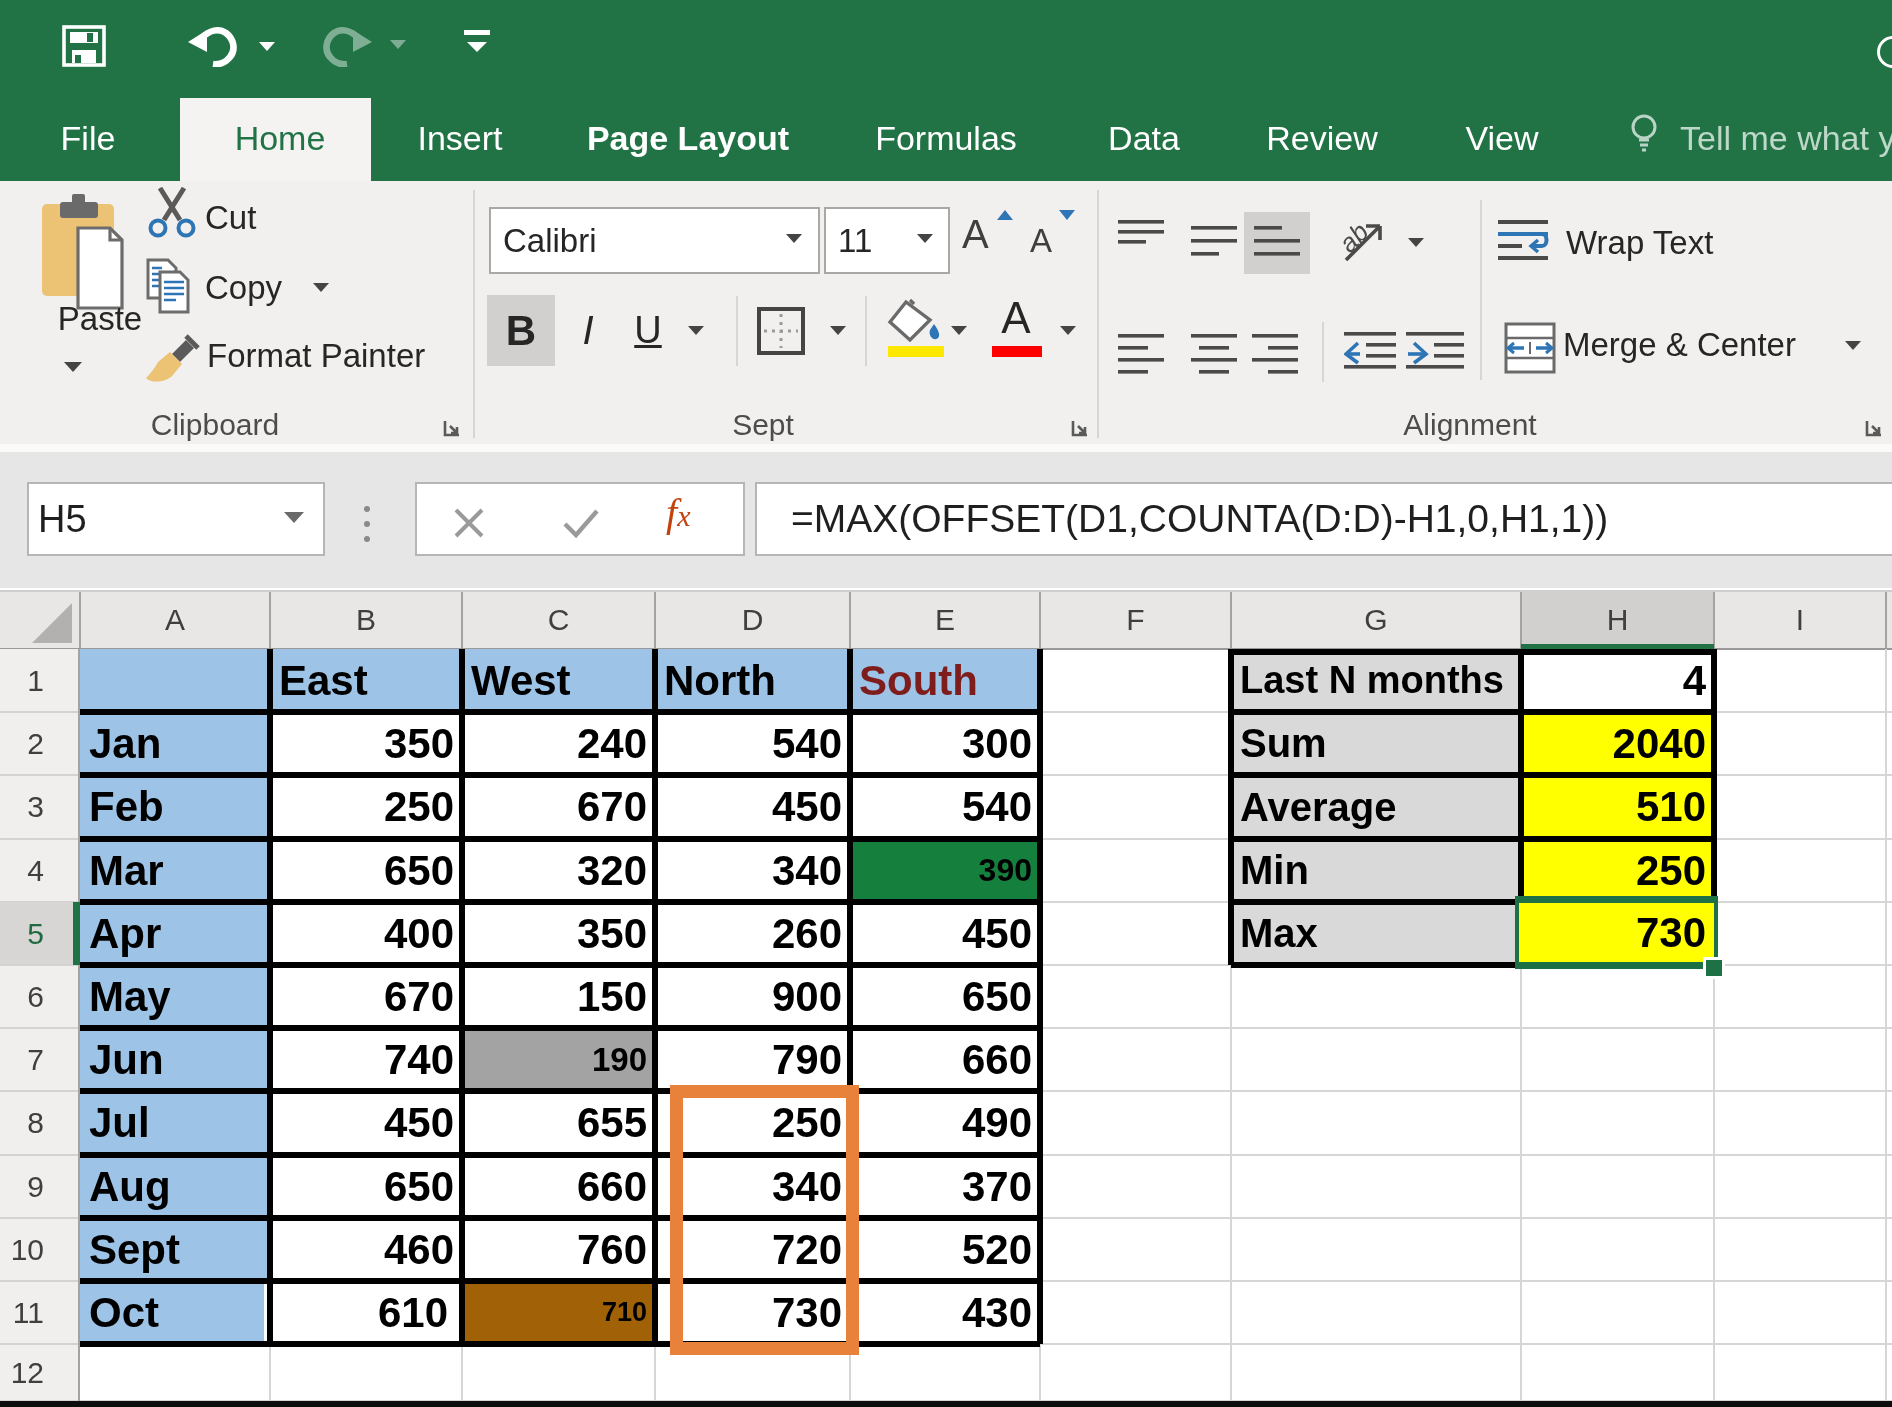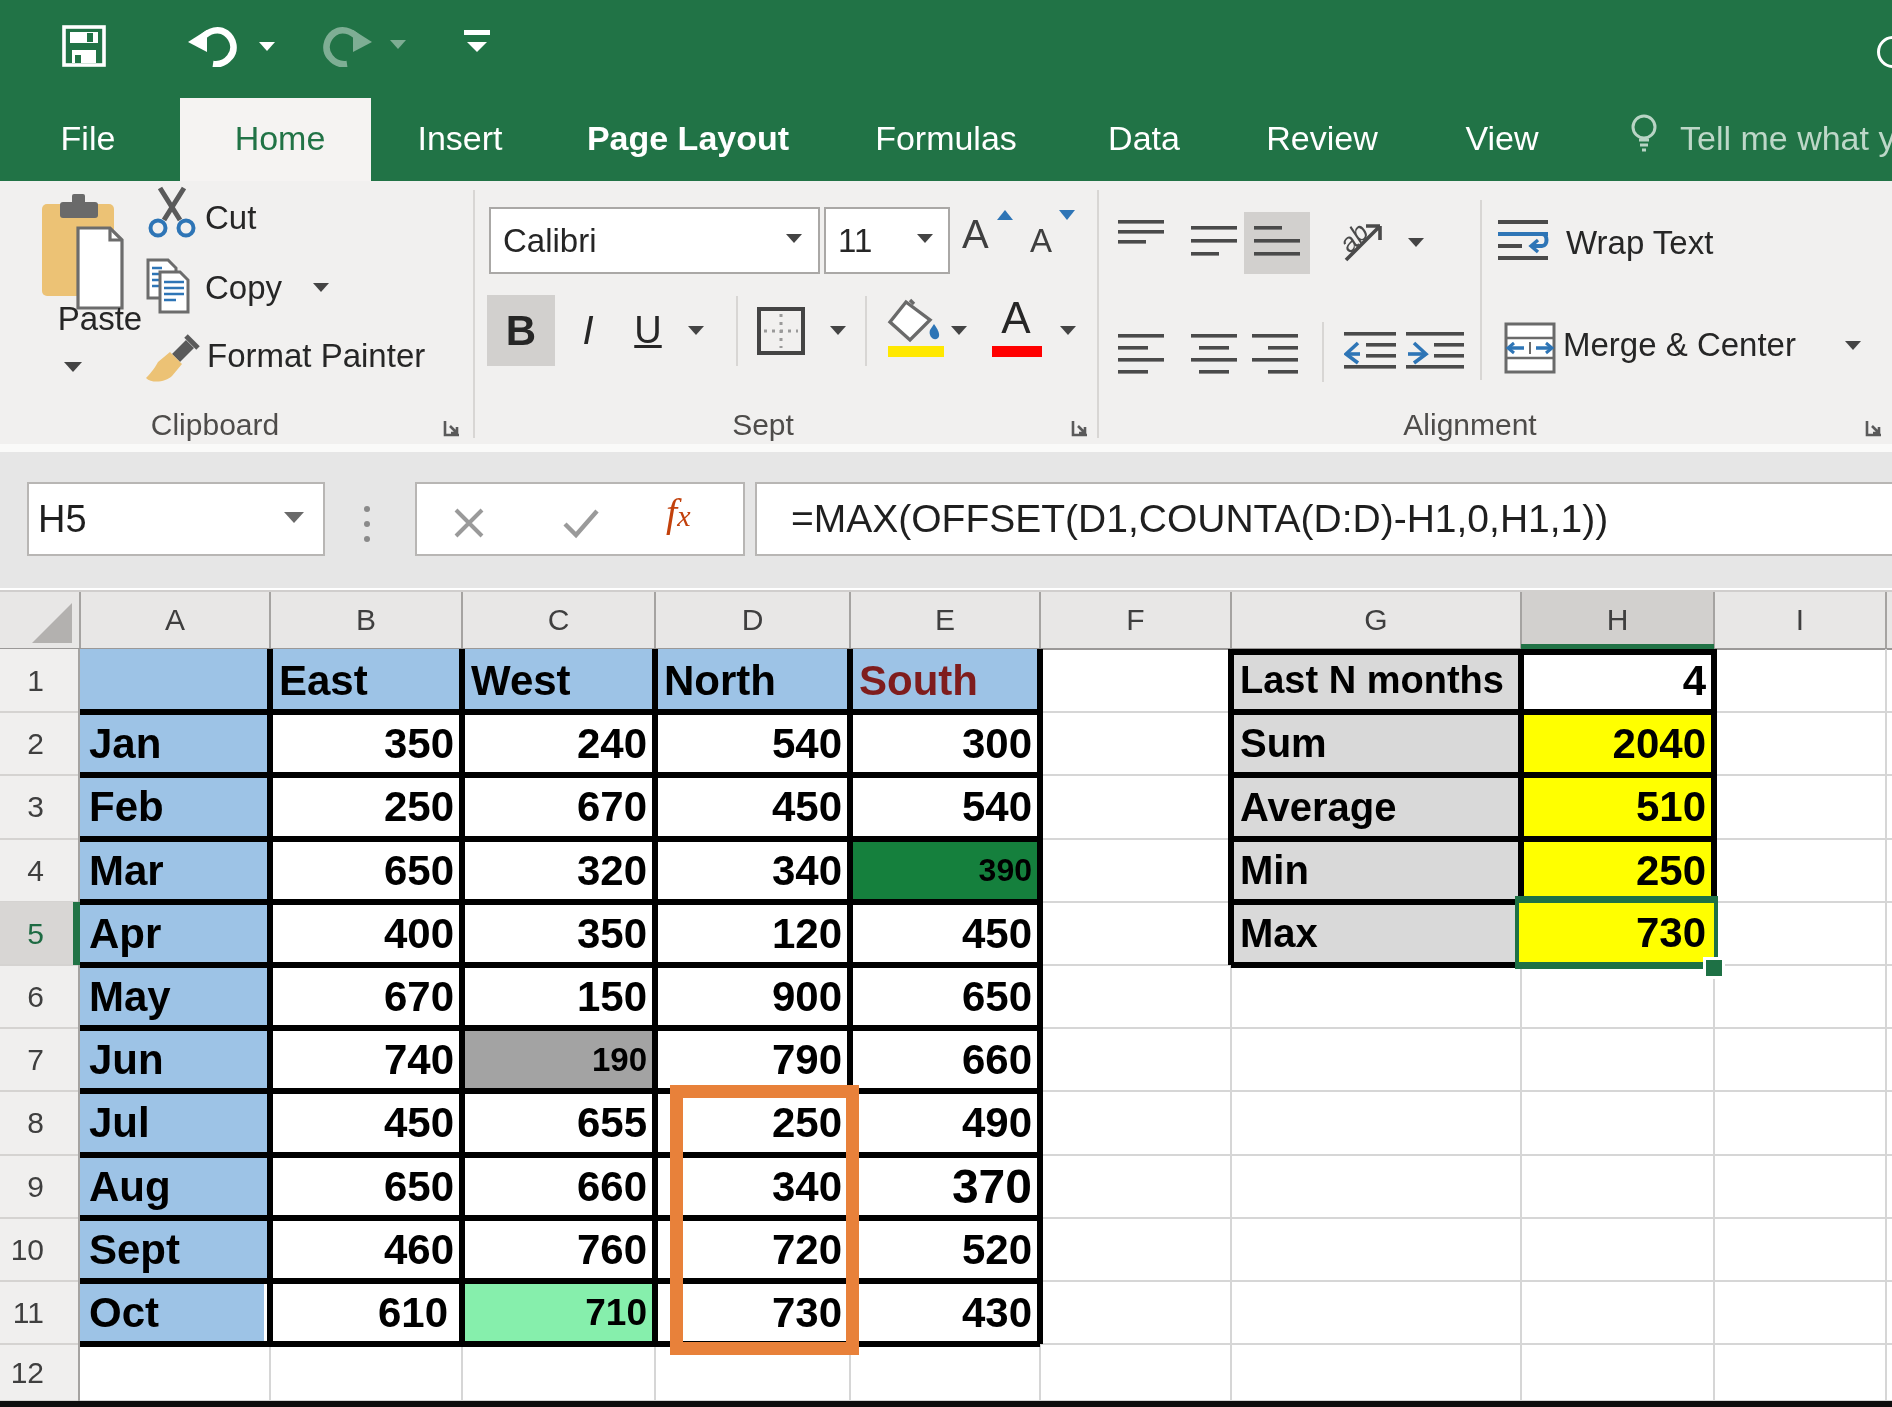--- a/index.html
+++ b/index.html
@@ -297,50 +297,50 @@
 <div class="ab" style="left:655px;top:775px;width:195px;height:64px;background:#fff;display:flex;align-items:center;justify-content:flex-end;padding-right:8px;font-size:42px;font-weight:bold;color:#000">450</div>
 <div class="ab" style="left:850px;top:775px;width:190px;height:64px;background:#fff;display:flex;align-items:center;justify-content:flex-end;padding-right:8px;font-size:42px;font-weight:bold;color:#000">540</div>
 <div class="ab" style="left:80px;top:839px;width:190px;height:63px;background:#9dc3e6;display:flex;align-items:center;padding-left:9px;font-size:42px;font-weight:bold;color:#000">Mar</div>
 <div class="ab" style="left:270px;top:839px;width:192px;height:63px;background:#fff;display:flex;align-items:center;justify-content:flex-end;padding-right:8px;font-size:42px;font-weight:bold;color:#000">650</div>
 <div class="ab" style="left:462px;top:839px;width:193px;height:63px;background:#fff;display:flex;align-items:center;justify-content:flex-end;padding-right:8px;font-size:42px;font-weight:bold;color:#000">320</div>
 <div class="ab" style="left:655px;top:839px;width:195px;height:63px;background:#fff;display:flex;align-items:center;justify-content:flex-end;padding-right:8px;font-size:42px;font-weight:bold;color:#000">340</div>
 <div class="ab" style="left:850px;top:839px;width:190px;height:63px;background:#15803d;display:flex;align-items:center;justify-content:flex-end;padding-right:8px;font-size:32px;font-weight:bold;color:#000">390</div>
 <div class="ab" style="left:80px;top:902px;width:190px;height:63px;background:#9dc3e6;display:flex;align-items:center;padding-left:9px;font-size:42px;font-weight:bold;color:#000">Apr</div>
 <div class="ab" style="left:270px;top:902px;width:192px;height:63px;background:#fff;display:flex;align-items:center;justify-content:flex-end;padding-right:8px;font-size:42px;font-weight:bold;color:#000">400</div>
 <div class="ab" style="left:462px;top:902px;width:193px;height:63px;background:#fff;display:flex;align-items:center;justify-content:flex-end;padding-right:8px;font-size:42px;font-weight:bold;color:#000">350</div>
-<div class="ab" style="left:655px;top:902px;width:195px;height:63px;background:#fff;display:flex;align-items:center;justify-content:flex-end;padding-right:8px;font-size:42px;font-weight:bold;color:#000">120</div>
+<div class="ab" style="left:655px;top:902px;width:195px;height:63px;background:#fff;display:flex;align-items:center;justify-content:flex-end;padding-right:8px;font-size:42px;font-weight:bold;color:#000">260</div>
 <div class="ab" style="left:850px;top:902px;width:190px;height:63px;background:#fff;display:flex;align-items:center;justify-content:flex-end;padding-right:8px;font-size:42px;font-weight:bold;color:#000">450</div>
 <div class="ab" style="left:80px;top:965px;width:190px;height:63px;background:#9dc3e6;display:flex;align-items:center;padding-left:9px;font-size:42px;font-weight:bold;color:#000">May</div>
 <div class="ab" style="left:270px;top:965px;width:192px;height:63px;background:#fff;display:flex;align-items:center;justify-content:flex-end;padding-right:8px;font-size:42px;font-weight:bold;color:#000">670</div>
 <div class="ab" style="left:462px;top:965px;width:193px;height:63px;background:#fff;display:flex;align-items:center;justify-content:flex-end;padding-right:8px;font-size:42px;font-weight:bold;color:#000">150</div>
 <div class="ab" style="left:655px;top:965px;width:195px;height:63px;background:#fff;display:flex;align-items:center;justify-content:flex-end;padding-right:8px;font-size:42px;font-weight:bold;color:#000">900</div>
 <div class="ab" style="left:850px;top:965px;width:190px;height:63px;background:#fff;display:flex;align-items:center;justify-content:flex-end;padding-right:8px;font-size:42px;font-weight:bold;color:#000">650</div>
 <div class="ab" style="left:80px;top:1028px;width:190px;height:63px;background:#9dc3e6;display:flex;align-items:center;padding-left:9px;font-size:42px;font-weight:bold;color:#000">Jun</div>
 <div class="ab" style="left:270px;top:1028px;width:192px;height:63px;background:#fff;display:flex;align-items:center;justify-content:flex-end;padding-right:8px;font-size:42px;font-weight:bold;color:#000">740</div>
 <div class="ab" style="left:462px;top:1028px;width:193px;height:63px;background:#a3a3a3;display:flex;align-items:center;justify-content:flex-end;padding-right:8px;font-size:33px;font-weight:bold;color:#000">190</div>
 <div class="ab" style="left:655px;top:1028px;width:195px;height:63px;background:#fff;display:flex;align-items:center;justify-content:flex-end;padding-right:8px;font-size:42px;font-weight:bold;color:#000">790</div>
 <div class="ab" style="left:850px;top:1028px;width:190px;height:63px;background:#fff;display:flex;align-items:center;justify-content:flex-end;padding-right:8px;font-size:42px;font-weight:bold;color:#000">660</div>
 <div class="ab" style="left:80px;top:1091px;width:190px;height:64px;background:#9dc3e6;display:flex;align-items:center;padding-left:9px;font-size:42px;font-weight:bold;color:#000">Jul</div>
 <div class="ab" style="left:270px;top:1091px;width:192px;height:64px;background:#fff;display:flex;align-items:center;justify-content:flex-end;padding-right:8px;font-size:42px;font-weight:bold;color:#000">450</div>
 <div class="ab" style="left:462px;top:1091px;width:193px;height:64px;background:#fff;display:flex;align-items:center;justify-content:flex-end;padding-right:8px;font-size:42px;font-weight:bold;color:#000">655</div>
 <div class="ab" style="left:655px;top:1091px;width:195px;height:64px;background:#fff;display:flex;align-items:center;justify-content:flex-end;padding-right:8px;font-size:42px;font-weight:bold;color:#000">250</div>
 <div class="ab" style="left:850px;top:1091px;width:190px;height:64px;background:#fff;display:flex;align-items:center;justify-content:flex-end;padding-right:8px;font-size:42px;font-weight:bold;color:#000">490</div>
 <div class="ab" style="left:80px;top:1155px;width:190px;height:63px;background:#9dc3e6;display:flex;align-items:center;padding-left:9px;font-size:42px;font-weight:bold;color:#000">Aug</div>
 <div class="ab" style="left:270px;top:1155px;width:192px;height:63px;background:#fff;display:flex;align-items:center;justify-content:flex-end;padding-right:8px;font-size:42px;font-weight:bold;color:#000">650</div>
 <div class="ab" style="left:462px;top:1155px;width:193px;height:63px;background:#fff;display:flex;align-items:center;justify-content:flex-end;padding-right:8px;font-size:42px;font-weight:bold;color:#000">660</div>
 <div class="ab" style="left:655px;top:1155px;width:195px;height:63px;background:#fff;display:flex;align-items:center;justify-content:flex-end;padding-right:8px;font-size:42px;font-weight:bold;color:#000">340</div>
-<div class="ab" style="left:850px;top:1155px;width:190px;height:63px;background:#fff;display:flex;align-items:center;justify-content:flex-end;padding-right:8px;font-size:48px;font-weight:bold;color:#000">370</div>
+<div class="ab" style="left:850px;top:1155px;width:190px;height:63px;background:#fff;display:flex;align-items:center;justify-content:flex-end;padding-right:8px;font-size:42px;font-weight:bold;color:#000">370</div>
 <div class="ab" style="left:80px;top:1218px;width:190px;height:63px;background:#9dc3e6;display:flex;align-items:center;padding-left:9px;font-size:42px;font-weight:bold;color:#000">Sept</div>
 <div class="ab" style="left:270px;top:1218px;width:192px;height:63px;background:#fff;display:flex;align-items:center;justify-content:flex-end;padding-right:8px;font-size:42px;font-weight:bold;color:#000">460</div>
 <div class="ab" style="left:462px;top:1218px;width:193px;height:63px;background:#fff;display:flex;align-items:center;justify-content:flex-end;padding-right:8px;font-size:42px;font-weight:bold;color:#000">760</div>
 <div class="ab" style="left:655px;top:1218px;width:195px;height:63px;background:#fff;display:flex;align-items:center;justify-content:flex-end;padding-right:8px;font-size:42px;font-weight:bold;color:#000">720</div>
 <div class="ab" style="left:850px;top:1218px;width:190px;height:63px;background:#fff;display:flex;align-items:center;justify-content:flex-end;padding-right:8px;font-size:42px;font-weight:bold;color:#000">520</div>
 <div class="ab" style="left:80px;top:1281px;width:190px;height:63px;background:#9dc3e6;display:flex;align-items:center;padding-left:9px;font-size:42px;font-weight:bold;color:#000">Oct</div>
 <div class="ab" style="left:264px;top:1281px;width:192px;height:63px;background:#fff;display:flex;align-items:center;justify-content:flex-end;padding-right:8px;font-size:42px;font-weight:bold;color:#000">610</div>
-<div class="ab" style="left:462px;top:1281px;width:193px;height:63px;background:#86efac;display:flex;align-items:center;justify-content:flex-end;padding-right:8px;font-size:37px;font-weight:bold;color:#000">710</div>
+<div class="ab" style="left:462px;top:1281px;width:193px;height:63px;background:#a16207;display:flex;align-items:center;justify-content:flex-end;padding-right:8px;font-size:27px;font-weight:bold;color:#000">710</div>
 <div class="ab" style="left:655px;top:1281px;width:195px;height:63px;background:#fff;display:flex;align-items:center;justify-content:flex-end;padding-right:8px;font-size:42px;font-weight:bold;color:#000">730</div>
 <div class="ab" style="left:850px;top:1281px;width:190px;height:63px;background:#fff;display:flex;align-items:center;justify-content:flex-end;padding-right:8px;font-size:42px;font-weight:bold;color:#000">430</div>
 <div class="ab" style="left:1231px;top:649px;width:290px;height:63px;background:#d9d9d9;display:flex;align-items:center;padding-left:9px;font-size:38px;font-weight:bold;color:#000;white-space:nowrap">Last N months</div>
 <div class="ab" style="left:1521px;top:649px;width:193px;height:63px;background:#fff;display:flex;align-items:center;justify-content:flex-end;padding-right:8px;font-size:42px;font-weight:bold;color:#000">4</div>
 <div class="ab" style="left:1231px;top:712px;width:290px;height:63px;background:#d9d9d9;display:flex;align-items:center;padding-left:9px;font-size:40px;font-weight:bold;color:#000;white-space:nowrap">Sum</div>
 <div class="ab" style="left:1521px;top:712px;width:193px;height:63px;background:#ffff00;display:flex;align-items:center;justify-content:flex-end;padding-right:8px;font-size:42px;font-weight:bold;color:#000">2040</div>
 <div class="ab" style="left:1231px;top:775px;width:290px;height:64px;background:#d9d9d9;display:flex;align-items:center;padding-left:9px;font-size:40px;font-weight:bold;color:#000;white-space:nowrap">Average</div>
 <div class="ab" style="left:1521px;top:775px;width:193px;height:64px;background:#ffff00;display:flex;align-items:center;justify-content:flex-end;padding-right:8px;font-size:42px;font-weight:bold;color:#000">510</div>
 <div class="ab" style="left:1231px;top:839px;width:290px;height:63px;background:#d9d9d9;display:flex;align-items:center;padding-left:9px;font-size:40px;font-weight:bold;color:#000;white-space:nowrap">Min</div>
 <div class="ab" style="left:1521px;top:839px;width:193px;height:63px;background:#ffff00;display:flex;align-items:center;justify-content:flex-end;padding-right:8px;font-size:42px;font-weight:bold;color:#000">250</div>

